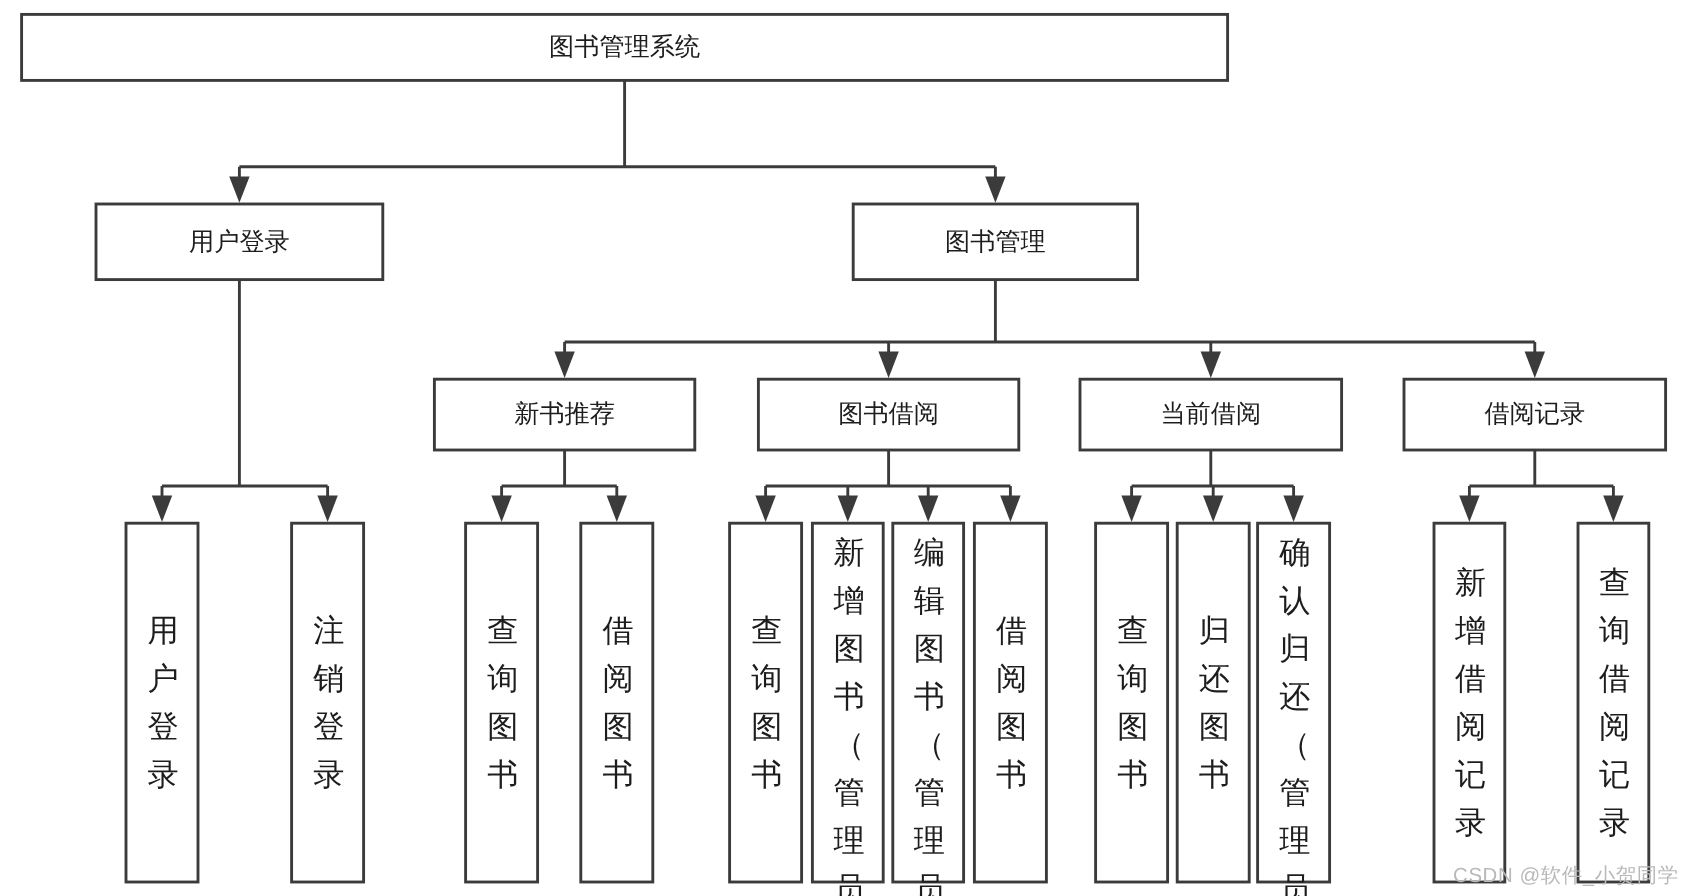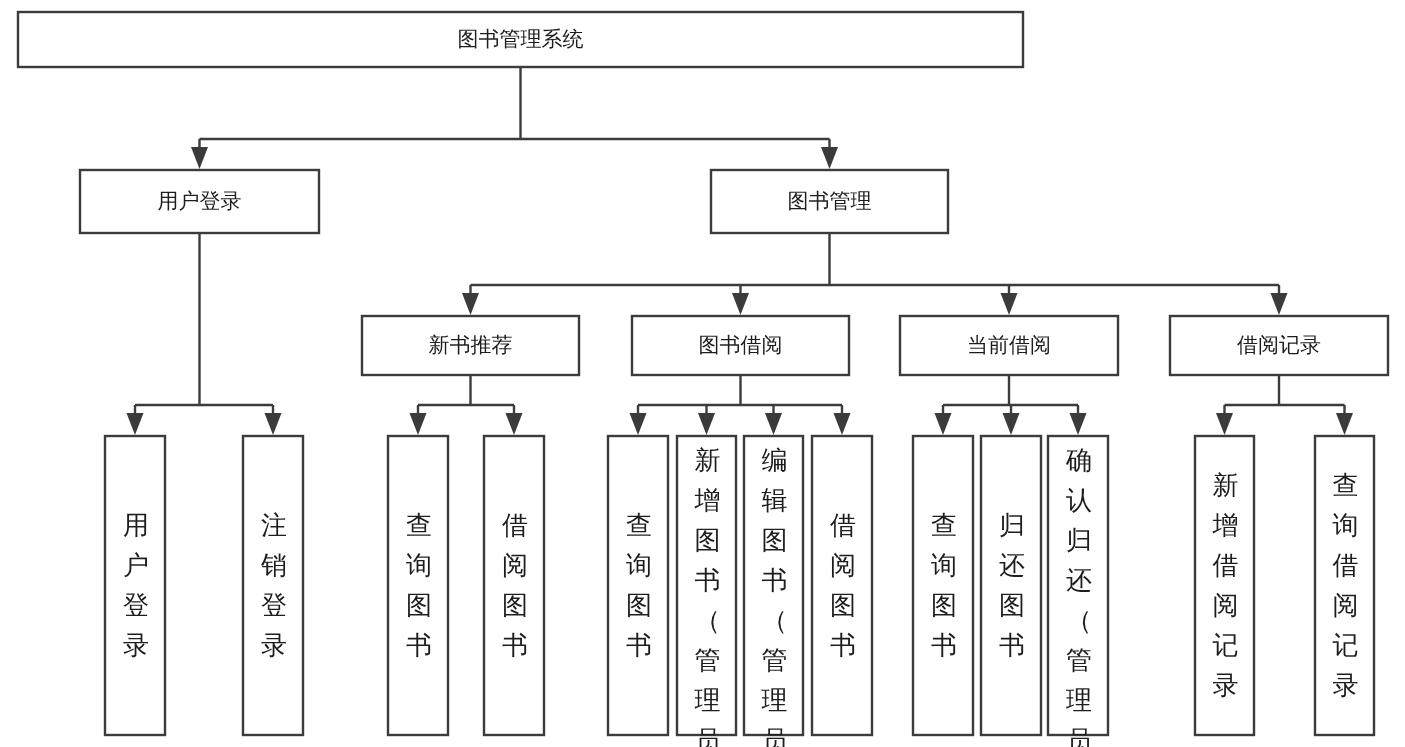--- a/index.html
+++ b/index.html
@@ -253,13 +253,14 @@
           <rect class="node-rect" x="1315" y="436" width="59" height="299"></rect>
           <text x="1345.5" y="487.5" text-anchor="middle" dominant-baseline="middle" font-size="26" font-family="&quot;Liberation Sans&quot;, &quot;DejaVu Sans&quot;, sans-serif" fill="#1d1d1d">查</text>
           <text x="1345.5" y="527.5" text-anchor="middle" dominant-baseline="middle" font-size="26" font-family="&quot;Liberation Sans&quot;, &quot;DejaVu Sans&quot;, sans-serif" fill="#1d1d1d">询</text>
           <text x="1345.5" y="567.5" text-anchor="middle" dominant-baseline="middle" font-size="26" font-family="&quot;Liberation Sans&quot;, &quot;DejaVu Sans&quot;, sans-serif" fill="#1d1d1d">借</text>
           <text x="1345.5" y="607.5" text-anchor="middle" dominant-baseline="middle" font-size="26" font-family="&quot;Liberation Sans&quot;, &quot;DejaVu Sans&quot;, sans-serif" fill="#1d1d1d">阅</text>
           <text x="1345.5" y="647.5" text-anchor="middle" dominant-baseline="middle" font-size="26" font-family="&quot;Liberation Sans&quot;, &quot;DejaVu Sans&quot;, sans-serif" fill="#1d1d1d">记</text>
           <text x="1345.5" y="687.5" text-anchor="middle" dominant-baseline="middle" font-size="26" font-family="&quot;Liberation Sans&quot;, &quot;DejaVu Sans&quot;, sans-serif" fill="#1d1d1d">录</text>
         </g>
       </g>
   </svg>
+  <div class="watermark">CSDN @软件_小贺同学</div>
 </div>
 
 </body></html>

